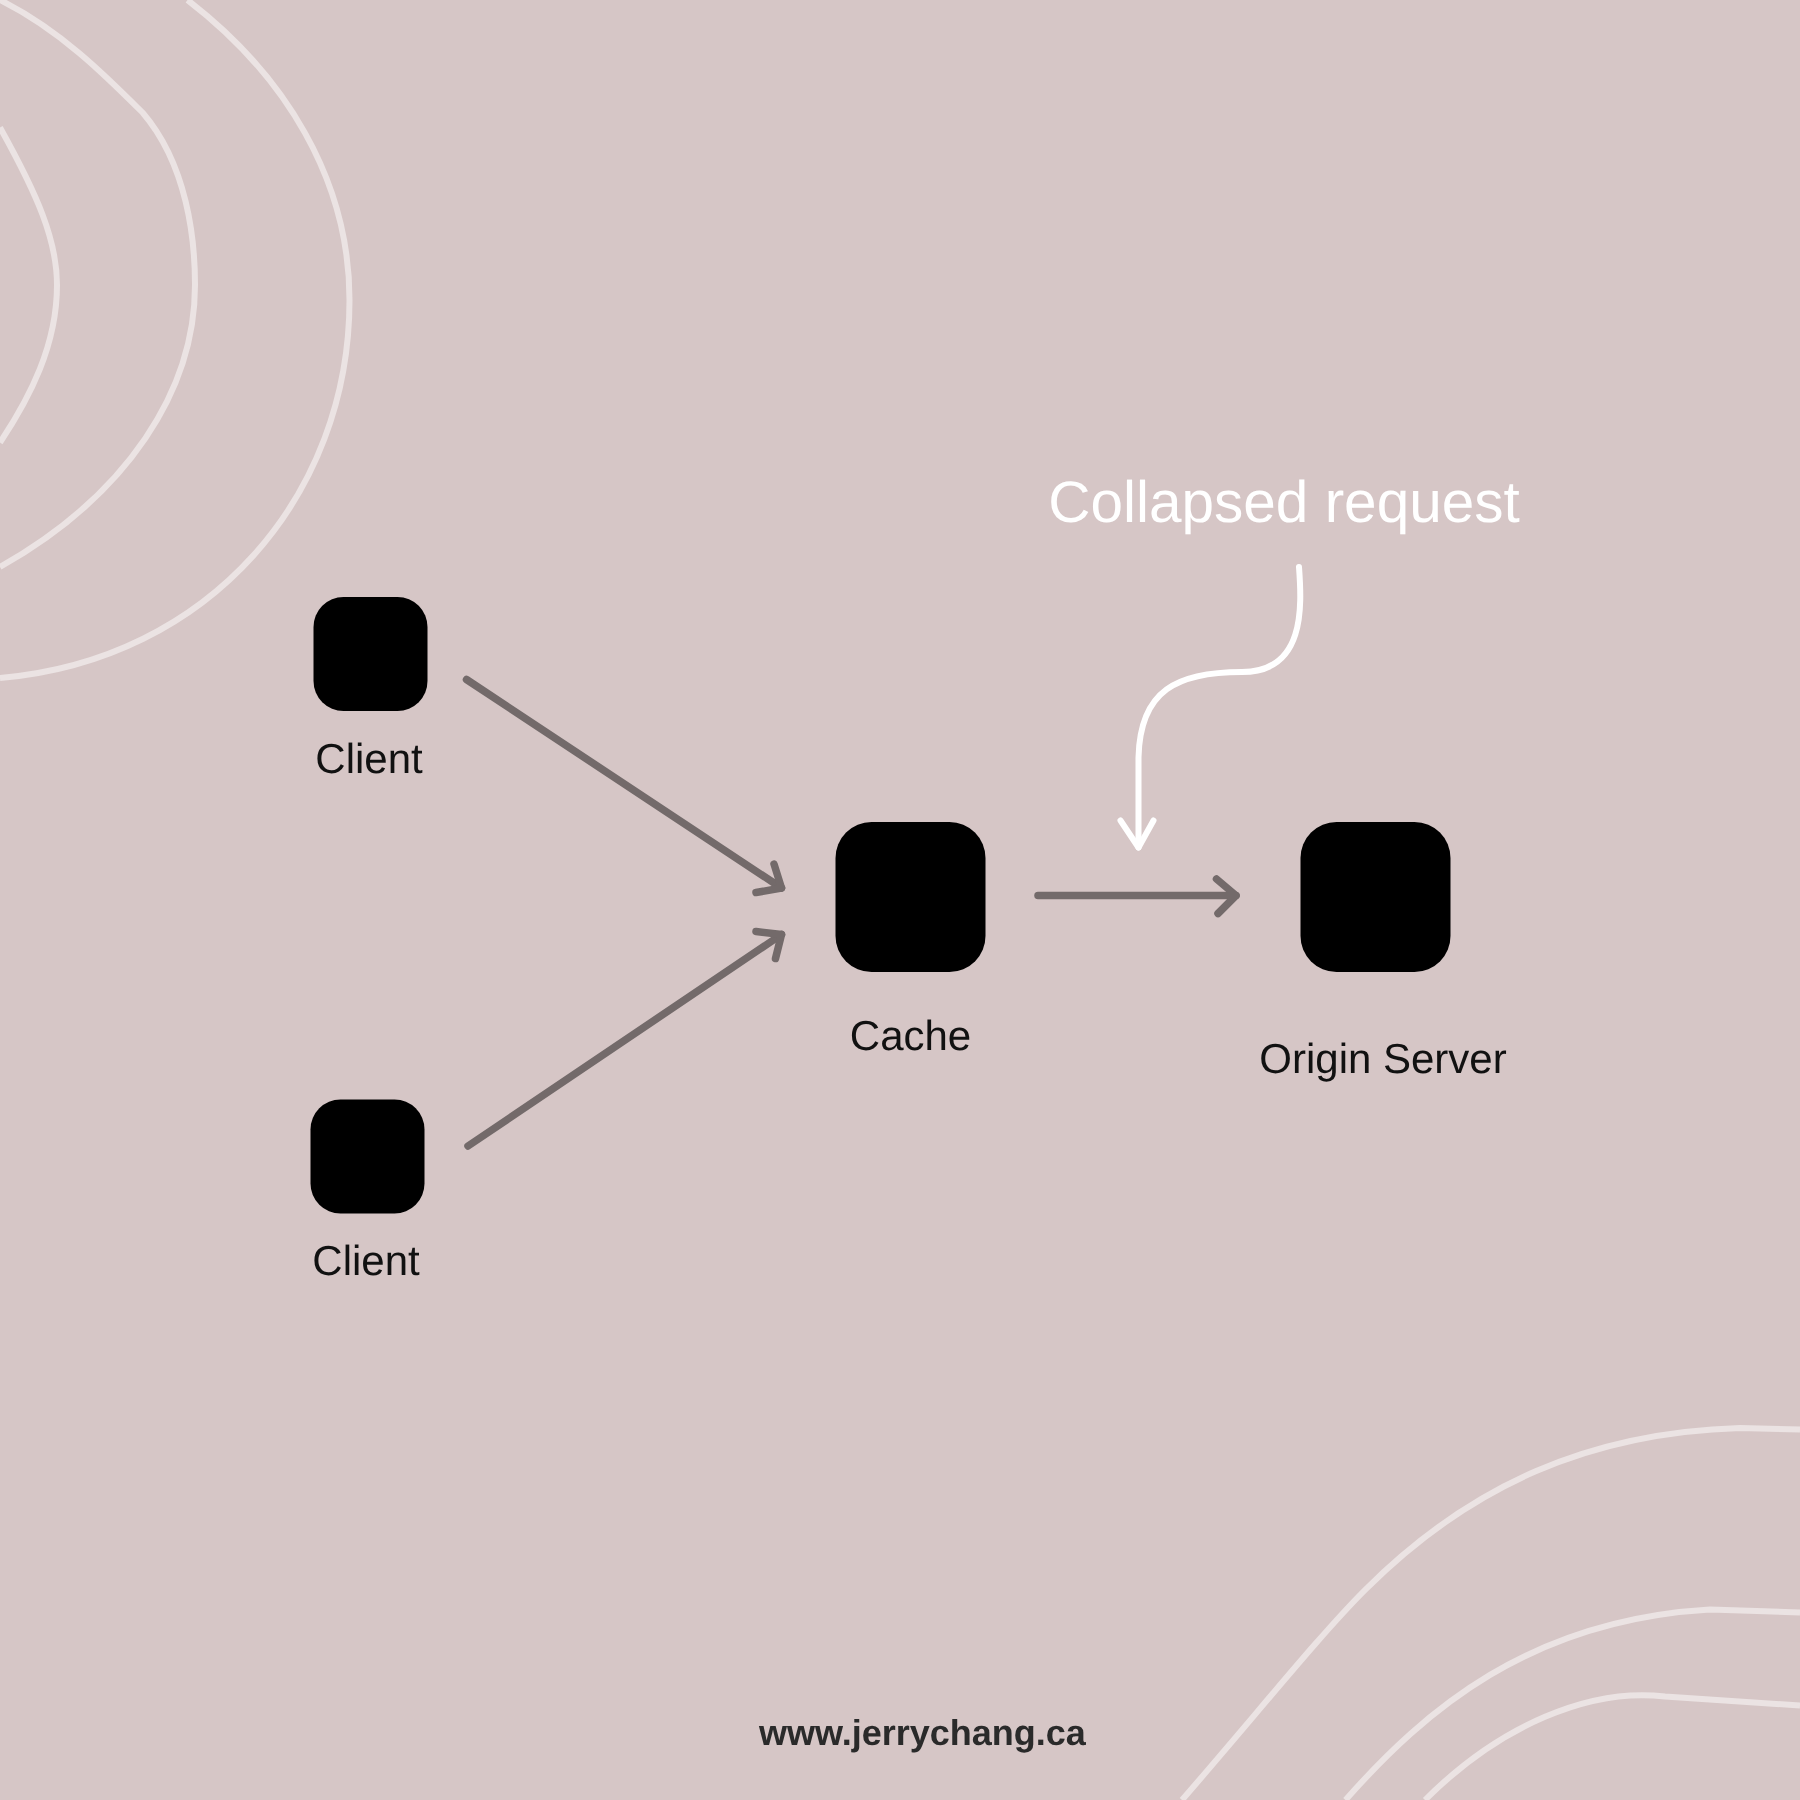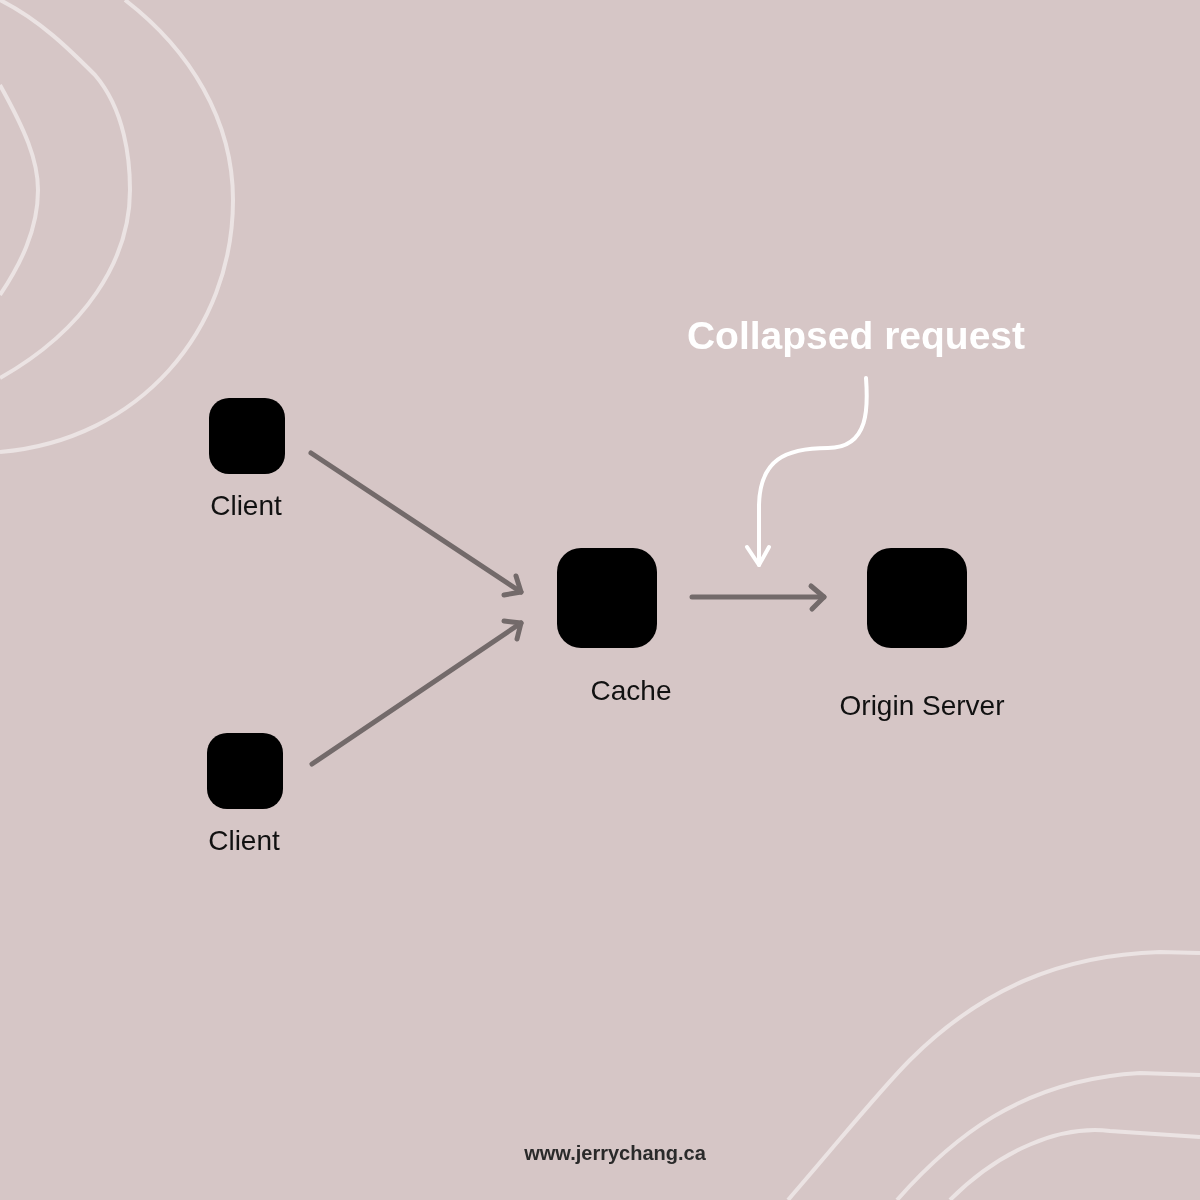--- a/index.html
+++ b/index.html
@@ -13,25 +13,25 @@
     position: absolute; background: #000; border-radius: 22px;
   }
   .node.small { width: 76px; height: 76px; border-radius: 20px; }
   .node.big { width: 100px; height: 100px; border-radius: 24px; }
   .label {
     position: absolute; font-weight: normal; color: #111;
     font-size: 28px; white-space: nowrap; transform: translateX(-50%);
   }
   .annotation {
     position: absolute; left: 856px; top: 314px; transform: translateX(-50%);
-    color: #ffffff; font-weight: bold; font-size: 39px; white-space: nowrap;
+    color: #ffffff; font-weight: normal; font-size: 39px; white-space: nowrap;
   }
   .footer {
     position: absolute; left: 615px; top: 1142px; transform: translateX(-50%);
-    color: #2a2a2a; font-weight: bold; font-size: 20px; white-space: nowrap;
+    color: #2a2a2a; font-weight: bold; font-size: 24px; white-space: nowrap;
   }
 </style>
 </head>
 <body>
 
 <svg class="layer" viewBox="0 0 1200 1200">
   <g fill="none" stroke="#ebe3e3" stroke-width="4">
 
     <path d="M0,85 C25,130 38,160 38,190 C38,230 20,265 0,295"></path>
     <path d="M0,0 C40,20 70,50 95,75 C125,110 130,160 130,190 C130,260 85,330 0,378"></path>
@@ -64,20 +64,20 @@
   </g>
 </svg>
 
 <div class="node small" style="left:209px; top:398px;"></div>
 <div class="label" style="left:246px; top:490px;">Client</div>
 
 <div class="node small" style="left:207px; top:733px;"></div>
 <div class="label" style="left:244px; top:825px;">Client</div>
 
 <div class="node big" style="left:557px; top:548px;"></div>
-<div class="label" style="left:631px; top:675px;">Cache</div>
+<div class="label" style="left:607px; top:675px;">Cache</div>
 
 <div class="node big" style="left:867px; top:548px;"></div>
 <div class="label" style="left:922px; top:690px;">Origin Server</div>
 
 <div class="annotation">Collapsed request</div>
 
 <div class="footer">www.jerrychang.ca</div>
 
 </body></html>

